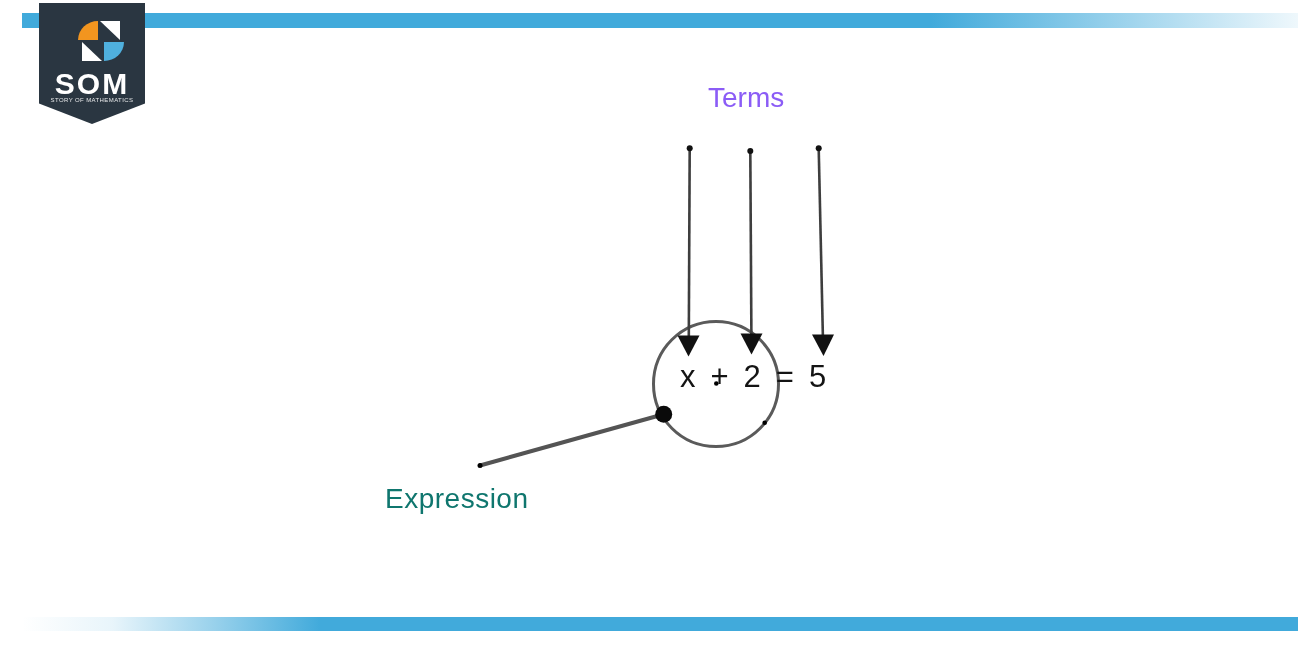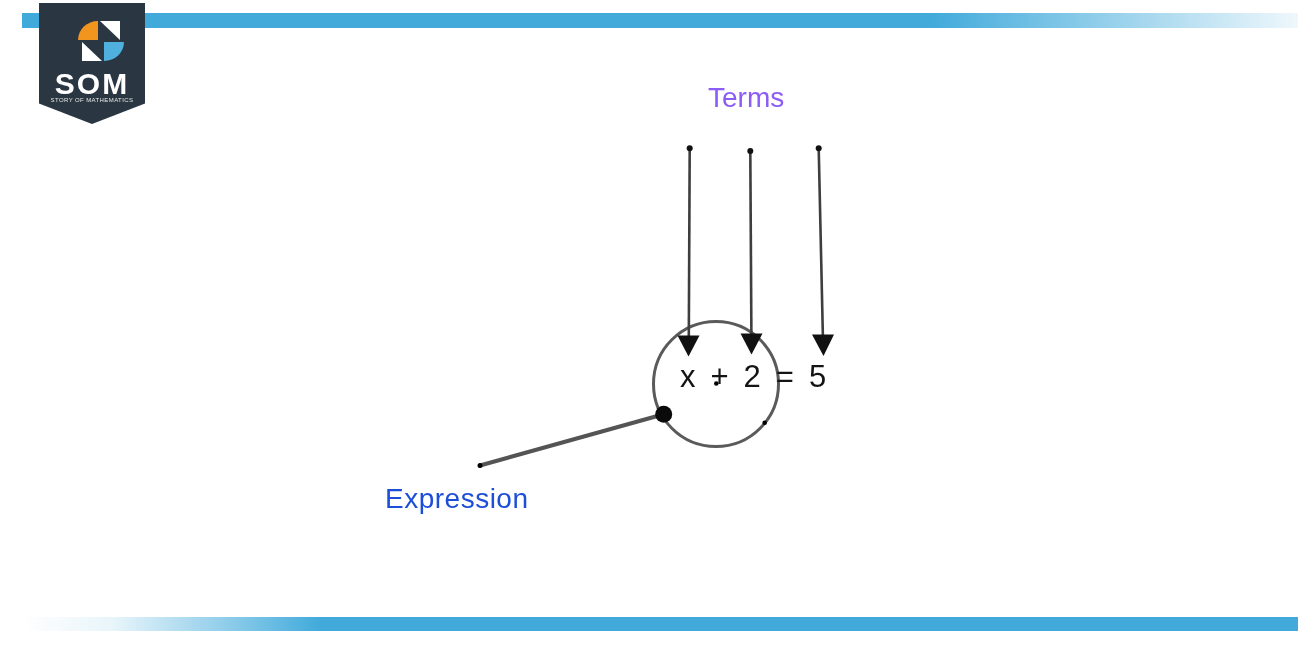--- a/index.html
+++ b/index.html
@@ -97,21 +97,21 @@
     gap: 15px;
     font-size: 31px;
     color: #141414;
     line-height: 1;
   }
   .expression-label {
     position: absolute;
     left: 363px; top: 485px;
     font-size: 28px;
     letter-spacing: 0.5px;
-    color: #1d4ed8;
+    color: #0f766e;
     line-height: 1;
   }
 
   .diagram-svg {
     position: absolute;
     left: 0; top: 0;
     width: 1298px; height: 649px;
   }
 </style>
 </head>

